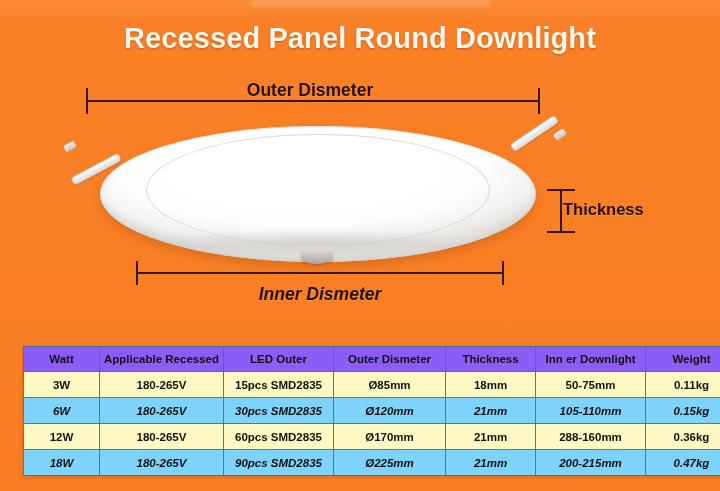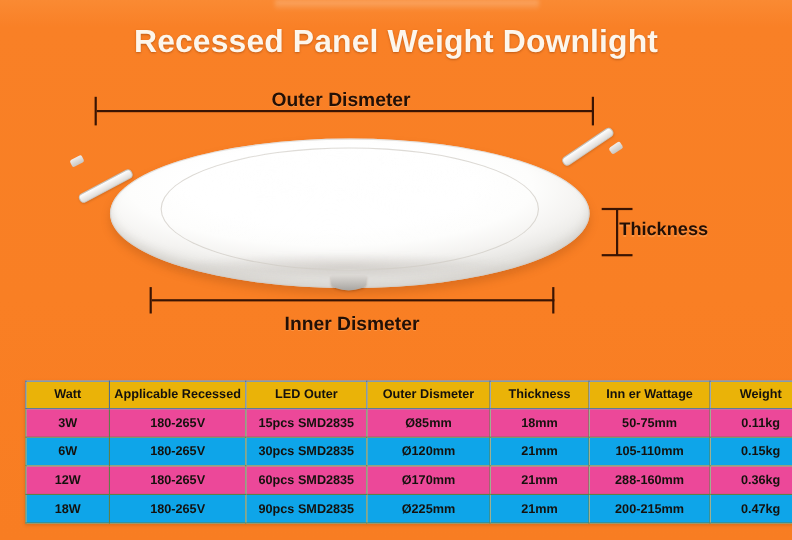--- a/index.html
+++ b/index.html
@@ -60,20 +60,21 @@
     left: 0;
     top: 80px;
     width: 620px;
     text-align: center;
   }
   .label-inner {
     left: 0;
     top: 284px;
     width: 640px;
     text-align: center;
+    font-style: italic;
   }
   .label-thickness {
     left: 563px;
     top: 200px;
     font-size: 16.5px;
   }
 
   .hline {
     position: absolute;
     height: 2px;
@@ -228,48 +229,49 @@
     text-align: center;
     font-size: 11.5px;
     font-weight: bold;
     color: #14110d;
     height: 25px;
     padding: 0 2px;
     white-space: nowrap;
     overflow: hidden;
   }
   .spec-table thead th {
-    background: #eab308;
+    background: #8b5cf6;
     border: 1px solid #4f6f8f;
     height: 24px;
     font-size: 11.5px;
   }
   .spec-table tbody tr.odd td {
-    background: #ec4899;
+    background: #fef9c3;
   }
   .spec-table tbody tr.even td {
-    background: #0ea5e9;
+    background: #7dd3fc;
+    font-style: italic;
   }
   
   .c0 { width: 76px; }
   .c1 { width: 124px; }
   .c2 { width: 110px; }
   .c3 { width: 112px; }
   .c4 { width: 90px; }
   .c5 { width: 110px; }
   .c6 { width: 92px; }
 </style>
 </head>
 <body>
 
 <div class="page">
 
   <div class="top-sheen"></div>
 
-  <div class="title">Recessed Panel Weight Downlight</div>
+  <div class="title">Recessed Panel Round Downlight</div>
 
   <div class="dim-label label-outer">Outer Dismeter</div>
   <div class="hline outer-line"></div>
   <div class="vcap outer-capL"></div>
   <div class="vcap outer-capR"></div>
 
   <div class="product">
     <div class="clip clip-left"></div>
     <div class="clip-tip clip-tip-left"></div>
     <div class="clip clip-right"></div>
@@ -302,21 +304,21 @@
         <col class="c5">
         <col class="c6">
     </colgroup>
     <thead>
       <tr>
         <th>Watt</th>
         <th>Applicable Recessed</th>
         <th>LED Outer</th>
         <th>Outer Dismeter</th>
         <th>Thickness</th>
-        <th>Inn er Wattage</th>
+        <th>Inn er Downlight</th>
         <th>Weight</th>
       </tr>
     </thead>
     <tbody>
       <tr class="odd">
         <td>3W</td>
         <td>180-265V</td>
         <td>15pcs SMD2835</td>
         <td>Ø85mm</td>
         <td>18mm</td>

